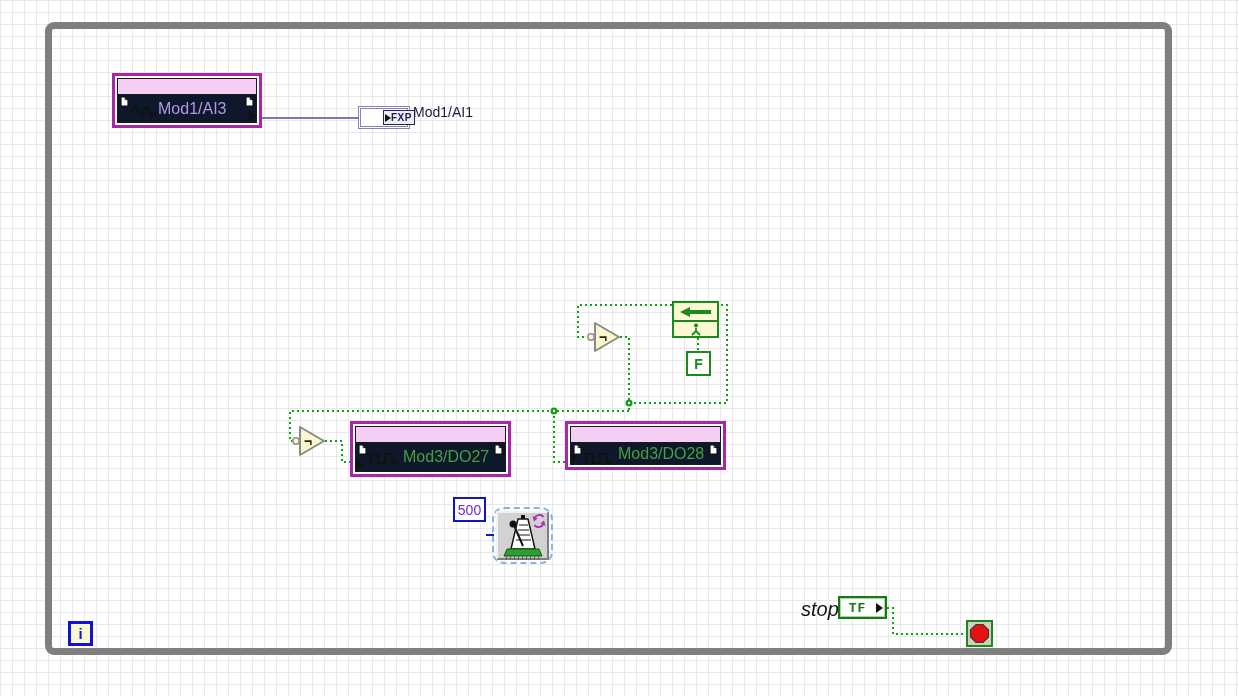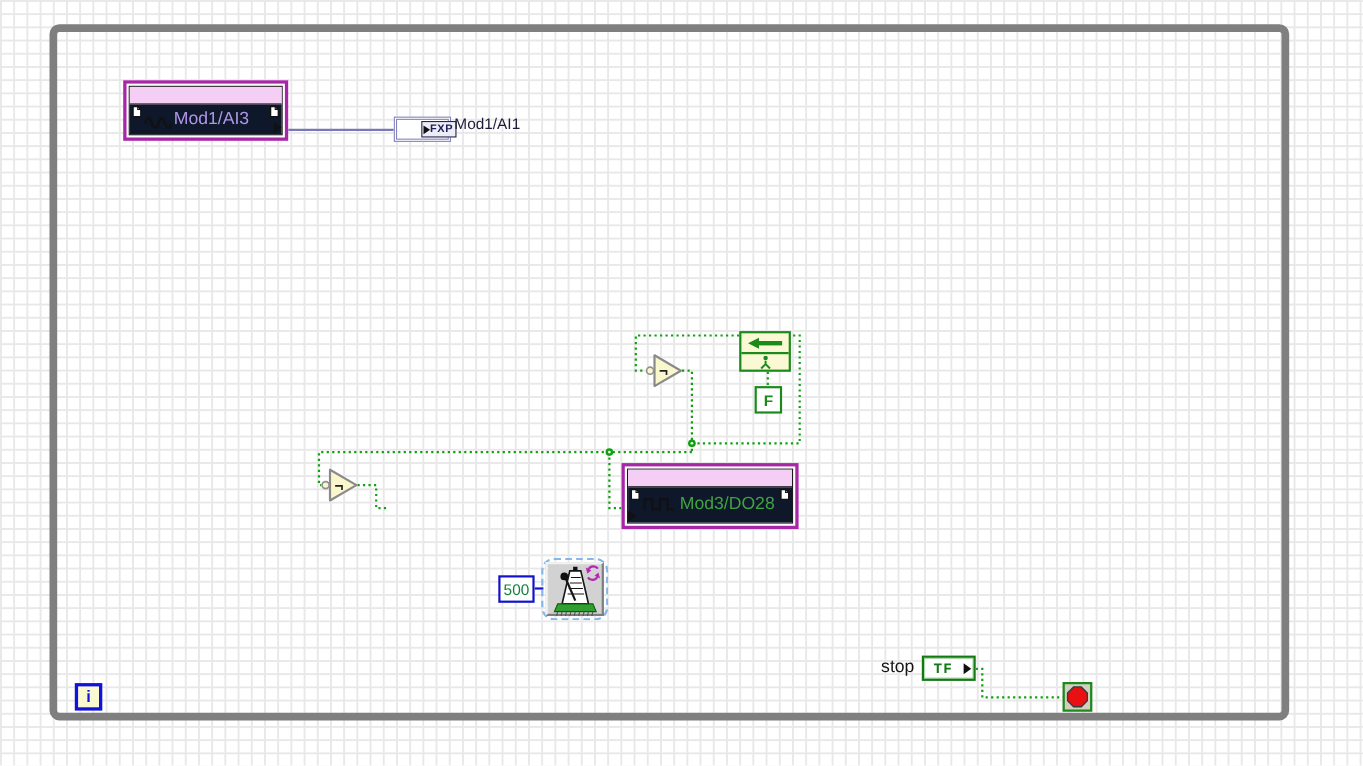--- a/index.html
+++ b/index.html
@@ -61,31 +61,31 @@
   #feedback-node .fb-bot { flex:1; display:flex; align-items:center; justify-content:center; }
 
   
   .boxed { display:flex; align-items:center; justify-content:center; z-index:3; }
   #false-const { left:686px; top:351px; width:25px; height:25px;
              border:2px solid #1A8A1A; background:#FFFFFF;
              color:#1A8A1A; font-weight:bold; font-size:14px; }
   #iteration-terminal { left:68px; top:621px; width:25px; height:25px;
              border:3px solid #1212DC; background:#FBF9D0;
              color:#1212DC; font-weight:bold; font-size:15px; }
-  #ms-constant { left:453px; top:523px; width:33px; height:25px;
+  #ms-constant { left:453px; top:497px; width:33px; height:25px;
              border:2px solid #1212C8; background:#FFFFFF;
-             color:#15803d; font-size:14px; }
+             color:#6d28d9; font-size:14px; }
   #condition-terminal { left:966px; top:620px; width:27px; height:27px;
              border:2px solid #1A8A1A; background:#D2CEC0; }
 
   
   .not-gate { z-index:3; width:36px; height:34px; }
 
   
-  #stop-label { left:801px; top:598px; font-size:16px; color:#141414; z-index:3; }
+  #stop-label { left:801px; top:598px; font-size:20px; color:#141414; z-index:3;font-style:italic; }
   #stop-terminal { left:838px; top:596px; width:49px; height:23px;
              border:2px solid #157815; background:#FFFFFF; z-index:3;
              box-shadow:inset 0 0 0 1px #A8D8A8;font-family:Liberation Mono, monospace; }
   #stop-terminal .tf-text { position:absolute; left:0; right:10px; top:50%; transform:translateY(-50%);
              text-align:center; font-size:13px; font-weight:bold; color:#157815; letter-spacing:1px; }
   #stop-terminal .arrow-right { position:absolute; right:2px; top:50%; transform:translateY(-50%); }
 
   
   #wait-node { left:492px; top:507px; width:61px; height:57px;
              border:2px dashed #85B6EC; border-radius:12px; padding:2px; z-index:3; }
@@ -180,22 +180,42 @@
   </div>
 
   <div id="false-const" class="abs boxed">F</div>
 
   <svg class="abs not-gate" style="left:291px; top:424px;" viewBox="0 0 36 34">
     <polygon points="9,3 9,31 33,17" fill="#FBF7CC" stroke="#8A8A8A" stroke-width="2" stroke-linejoin="round"></polygon>
     <circle cx="5" cy="17" r="3.2" fill="#FBF7CC" stroke="#909090" stroke-width="1.5"></circle>
     <text x="13" y="22" font-size="14" font-weight="bold" fill="#222">¬</text>
   </svg>
 
-
-  <div class="abs daq" style="left:565px; top:421px; width:161px; height:60px;">
+  <div class="abs daq" style="left:350px; top:421px; width:161px; height:56px;">
+    <div class="daq-inner">
+      <div class="daq-top"></div>
+      <div class="daq-row">
+        <svg class="pg-tl" width="9" height="11">
+          <path d="M1,1 H5.2 L8,3.6 V10 H1 Z" fill="#FFF" stroke="#111" stroke-width="1.2"></path>
+          <path d="M5.2,1 V3.6 H8" fill="none" stroke="#111" stroke-width="1"></path>
+        </svg>
+        <svg class="abs" style="left:13px; top:8px;" width="30" height="14">
+          <path d="M2,12 V3 H9 V12 H16 V3 H23 V12 H28" fill="none" stroke="#111" stroke-width="2"></path>
+        </svg>
+        <span class="daq-label do-text" style="left:47px;">Mod3/DO27</span>
+        <svg class="pg-tr" width="9" height="11">
+          <path d="M1,1 H5.2 L8,3.6 V10 H1 Z" fill="#FFF" stroke="#111" stroke-width="1.2"></path>
+          <path d="M5.2,1 V3.6 H8" fill="none" stroke="#111" stroke-width="1"></path>
+        </svg>
+        <div class="arrow-right in-arrow"></div>
+      </div>
+    </div>
+  </div>
+
+  <div class="abs daq" style="left:565px; top:421px; width:161px; height:49px;">
     <div class="daq-inner">
       <div class="daq-top"></div>
       <div class="daq-row">
         <svg class="pg-tl" width="9" height="11">
           <path d="M1,1 H5.2 L8,3.6 V10 H1 Z" fill="#FFF" stroke="#111" stroke-width="1.2"></path>
           <path d="M5.2,1 V3.6 H8" fill="none" stroke="#111" stroke-width="1"></path>
         </svg>
         <svg class="abs" style="left:13px; top:8px;" width="30" height="14">
           <path d="M2,12 V3 H9 V12 H16 V3 H23 V12 H28" fill="none" stroke="#111" stroke-width="2"></path>
         </svg>

